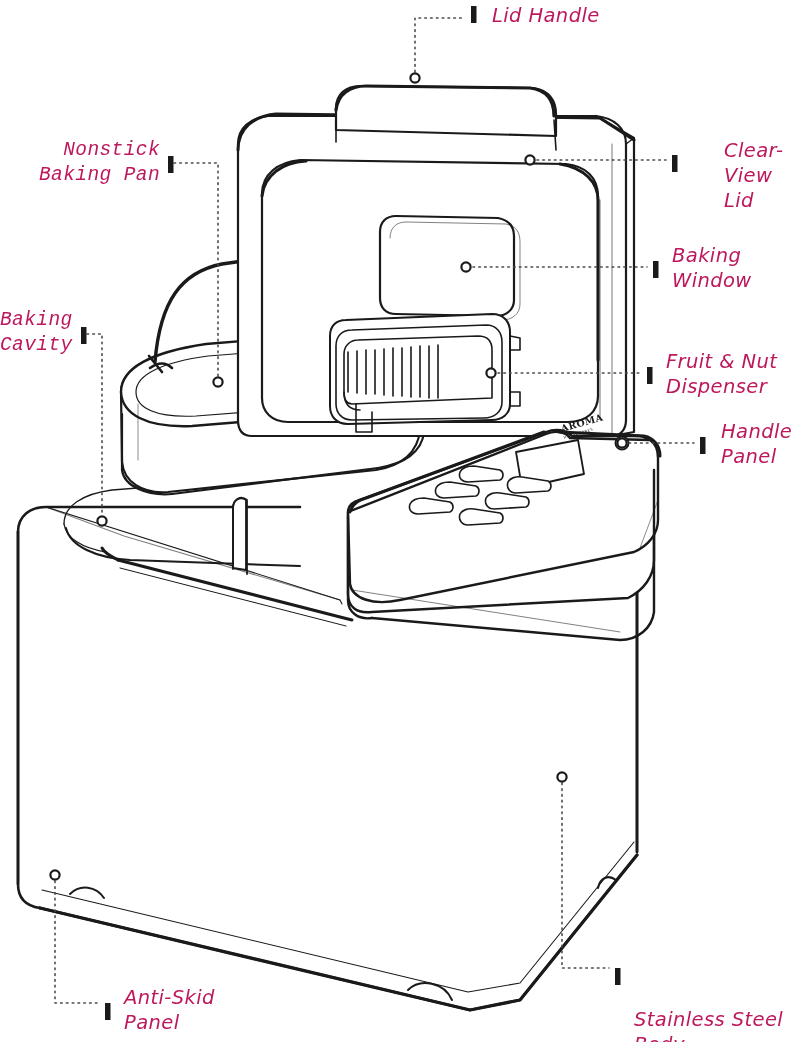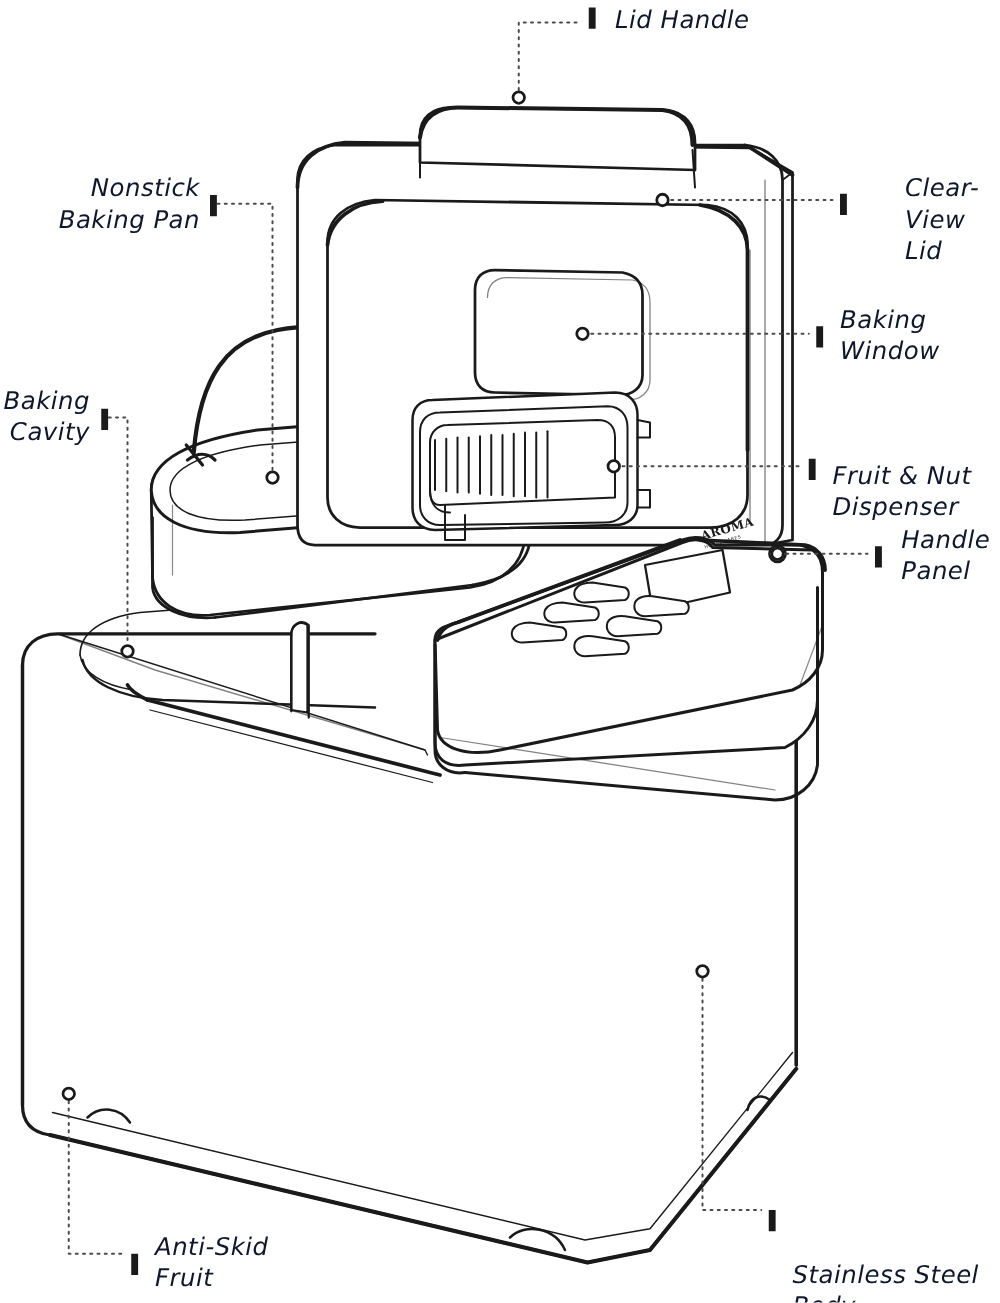--- a/index.html
+++ b/index.html
@@ -12,27 +12,27 @@
   #diagram-root{position:absolute;inset:0;width:800px;height:1042px;}
   svg#art{position:absolute;left:0;top:0;width:800px;height:1042px;display:block;}
 
   
   .callout{position:absolute;}
   .callout .label{
     font-style:italic;
     font-size:19.5px;
     line-height:25px;
     letter-spacing:0.4px;
-    color:#0f172a;
+    color:#be185d;
     white-space:pre-line;
     font-family:"DejaVu Sans","Liberation Sans",sans-serif;
     font-weight:400;
   }
   .callout.right .label{text-align:left;}
-  .callout.left  .label{text-align:right;}
+  .callout.left  .label{text-align:right;font-family:Liberation Mono, monospace;}
 </style>
 </head>
 <body>
 
 <div id="diagram-root">
 
   <svg id="art" viewBox="0 0 800 1042" fill="none" stroke="#1a1a1a" stroke-linecap="round" stroke-linejoin="round">
 
     <g>
 
@@ -263,21 +263,21 @@
         <div class="label">Lid Handle</div>
       </div>
       <div class="callout right" style="left: 724px; top: 138px;">
         <div class="label">Clear-View
 Lid</div>
       </div>
       <div class="callout right" style="left: 672px; top: 243px;">
         <div class="label">Baking
 Window</div>
       </div>
-      <div class="callout right" style="left: 666px; top: 368px;">
+      <div class="callout right" style="left: 666px; top: 349px;">
         <div class="label">Fruit &amp; Nut
 Dispenser</div>
       </div>
       <div class="callout right" style="left: 721px; top: 419px;">
         <div class="label">Handle
 Panel</div>
       </div>
       <div class="callout left" style="left: 12px; top: 138px; width: 148px;">
         <div class="label">Nonstick
 Baking Pan</div>
@@ -285,17 +285,17 @@
       <div class="callout left" style="left: 0px; top: 308px; width: 72px;">
         <div class="label">Baking
 Cavity</div>
       </div>
       <div class="callout right" style="left: 634px; top: 975px; margin-top: 32px;">
         <div class="label">Stainless Steel
 Body</div>
       </div>
       <div class="callout right" style="left: 124px; top: 985px;">
         <div class="label">Anti-Skid
-Fruit</div>
+Panel</div>
       </div>
     </div>
 
 </div>
 
 </body></html>

